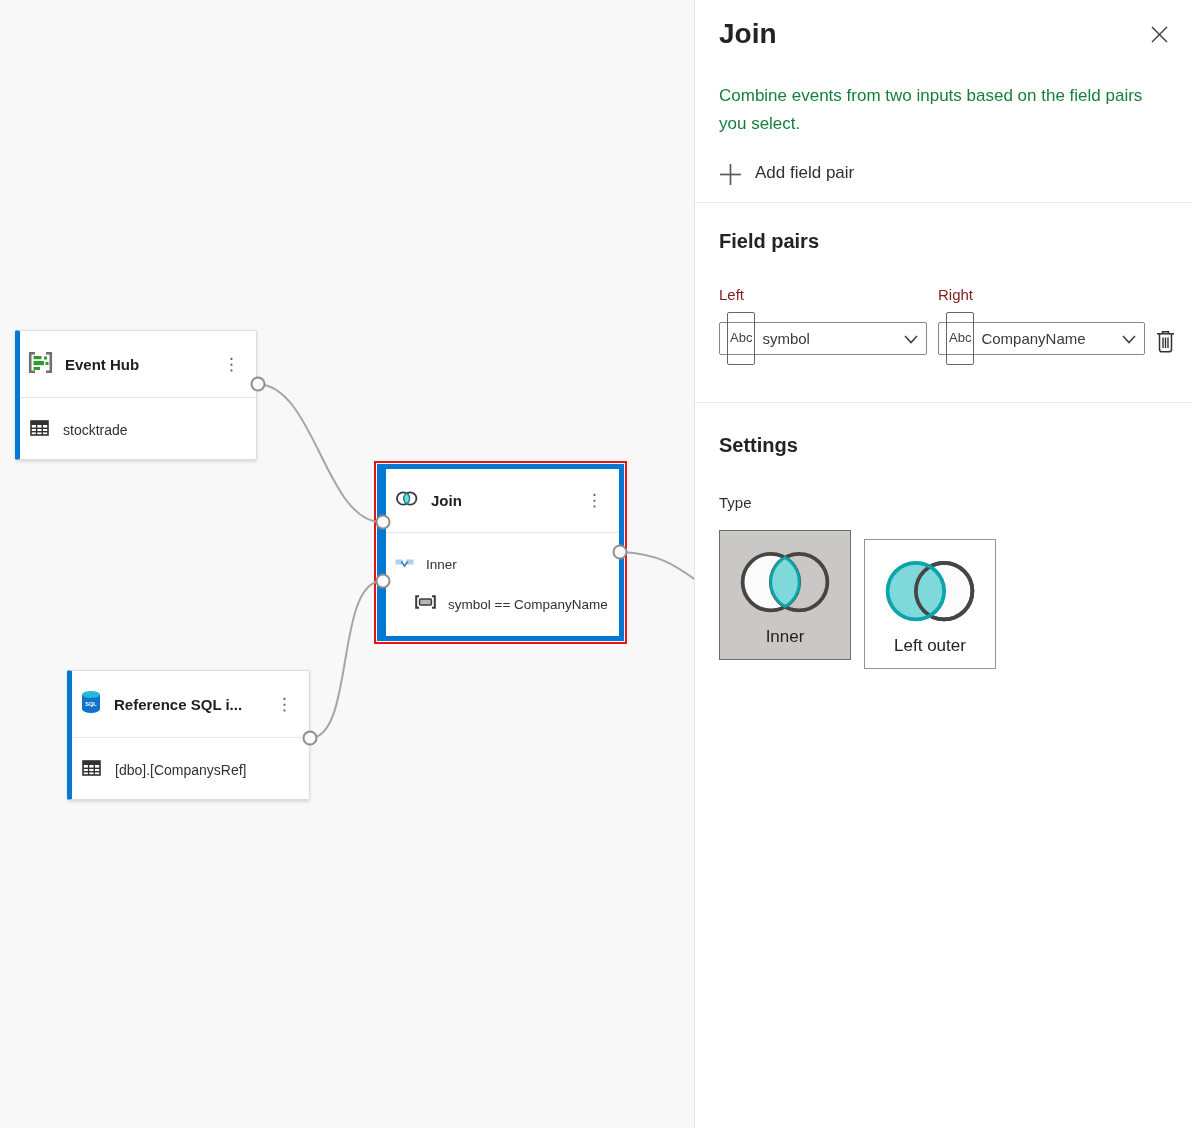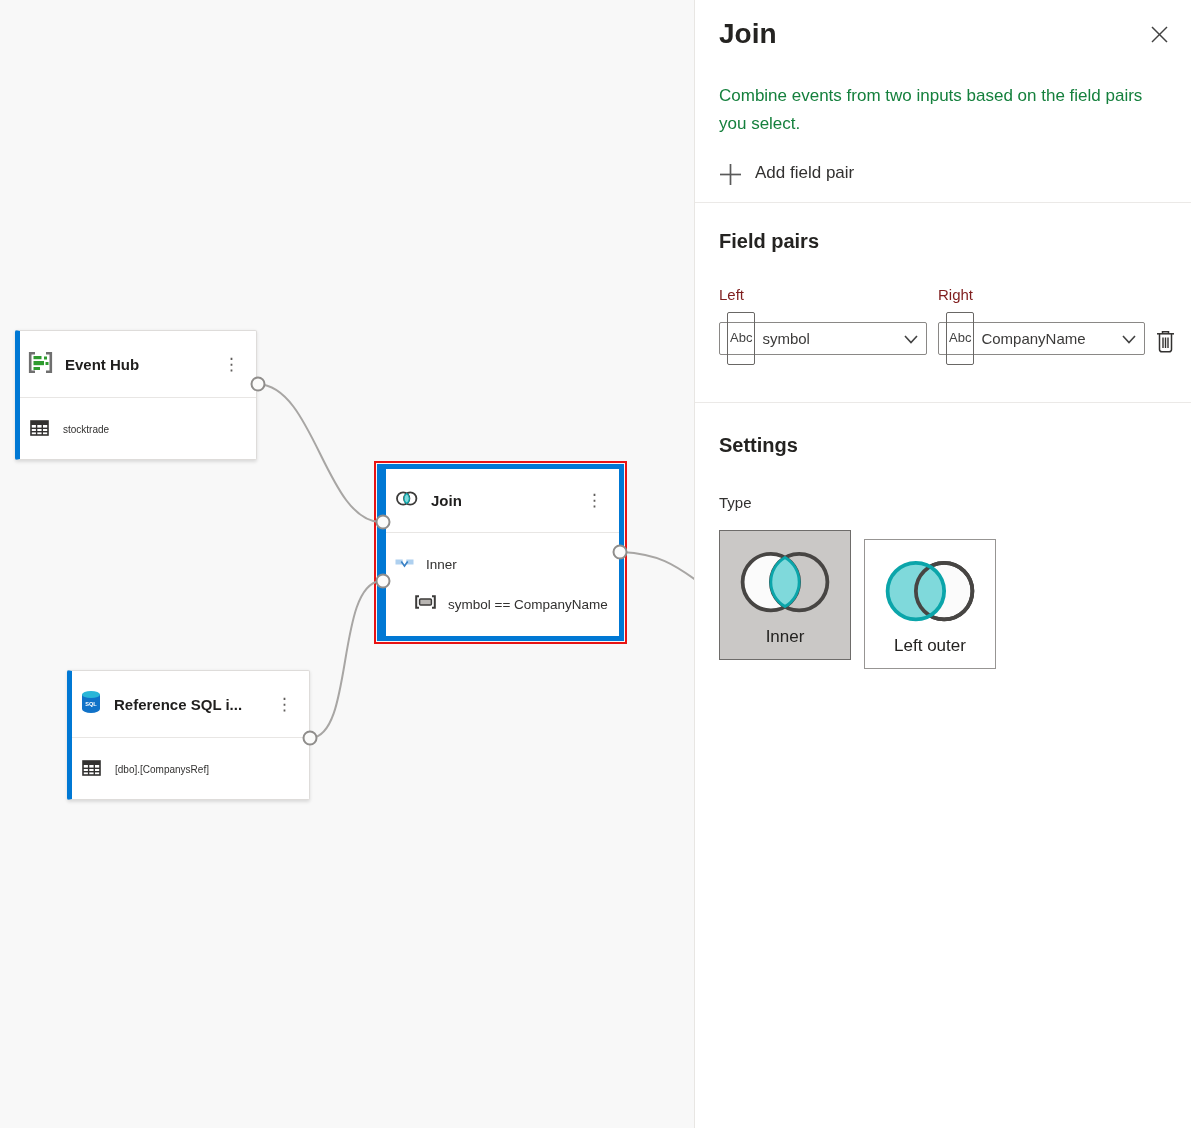--- a/index.html
+++ b/index.html
@@ -13,21 +13,21 @@
   .edges circle { pointer-events:auto; }
 
   .node { position:absolute; background:#fff; border:1px solid #dedcda; border-left:5px solid #0078d4;
           border-radius:2px; box-shadow:0 1.2px 3.6px rgba(0,0,0,.12); z-index:2; }
   .node-header { display:flex; align-items:center; height:66px; padding:0 10px 0 8px; }
   .node-title { font-weight:bold; font-size:15px; color:#201f1e; margin-left:12px; flex:1;
                 white-space:nowrap; overflow:hidden; }
   .kebab { color:#5f5d5b; font-size:17px; line-height:1; padding:4px 6px; cursor:pointer; letter-spacing:0; }
   .node-divider { height:1px; background:#e8e6e4; }
   .node-body-row { display:flex; align-items:center; padding:0 10px 0 10px; height:63px; }
-  .node-sub { font-size:10px; color:#323130; margin-left:14px; white-space:nowrap; overflow:hidden; }
+  .node-sub { font-size:14px; color:#323130; margin-left:14px; white-space:nowrap; overflow:hidden; }
 
   
   .node.selected { border:5px solid #0078d4; border-left-width:9px; outline:2px solid #e81313; outline-offset:1px;
                    box-shadow:none; border-radius:0; }
   .node.selected .node-header { height:63px; padding-left:9px; }
   .join-row { display:flex; align-items:center; height:30px; margin:6px 0 0 9px; }
   .join-row-text { font-size:13.5px; color:#323130; margin-left:12px; white-space:nowrap; }
 
   
   .panel { position:absolute; left:694px; top:0; width:497px; height:1128px; background:#fff;

